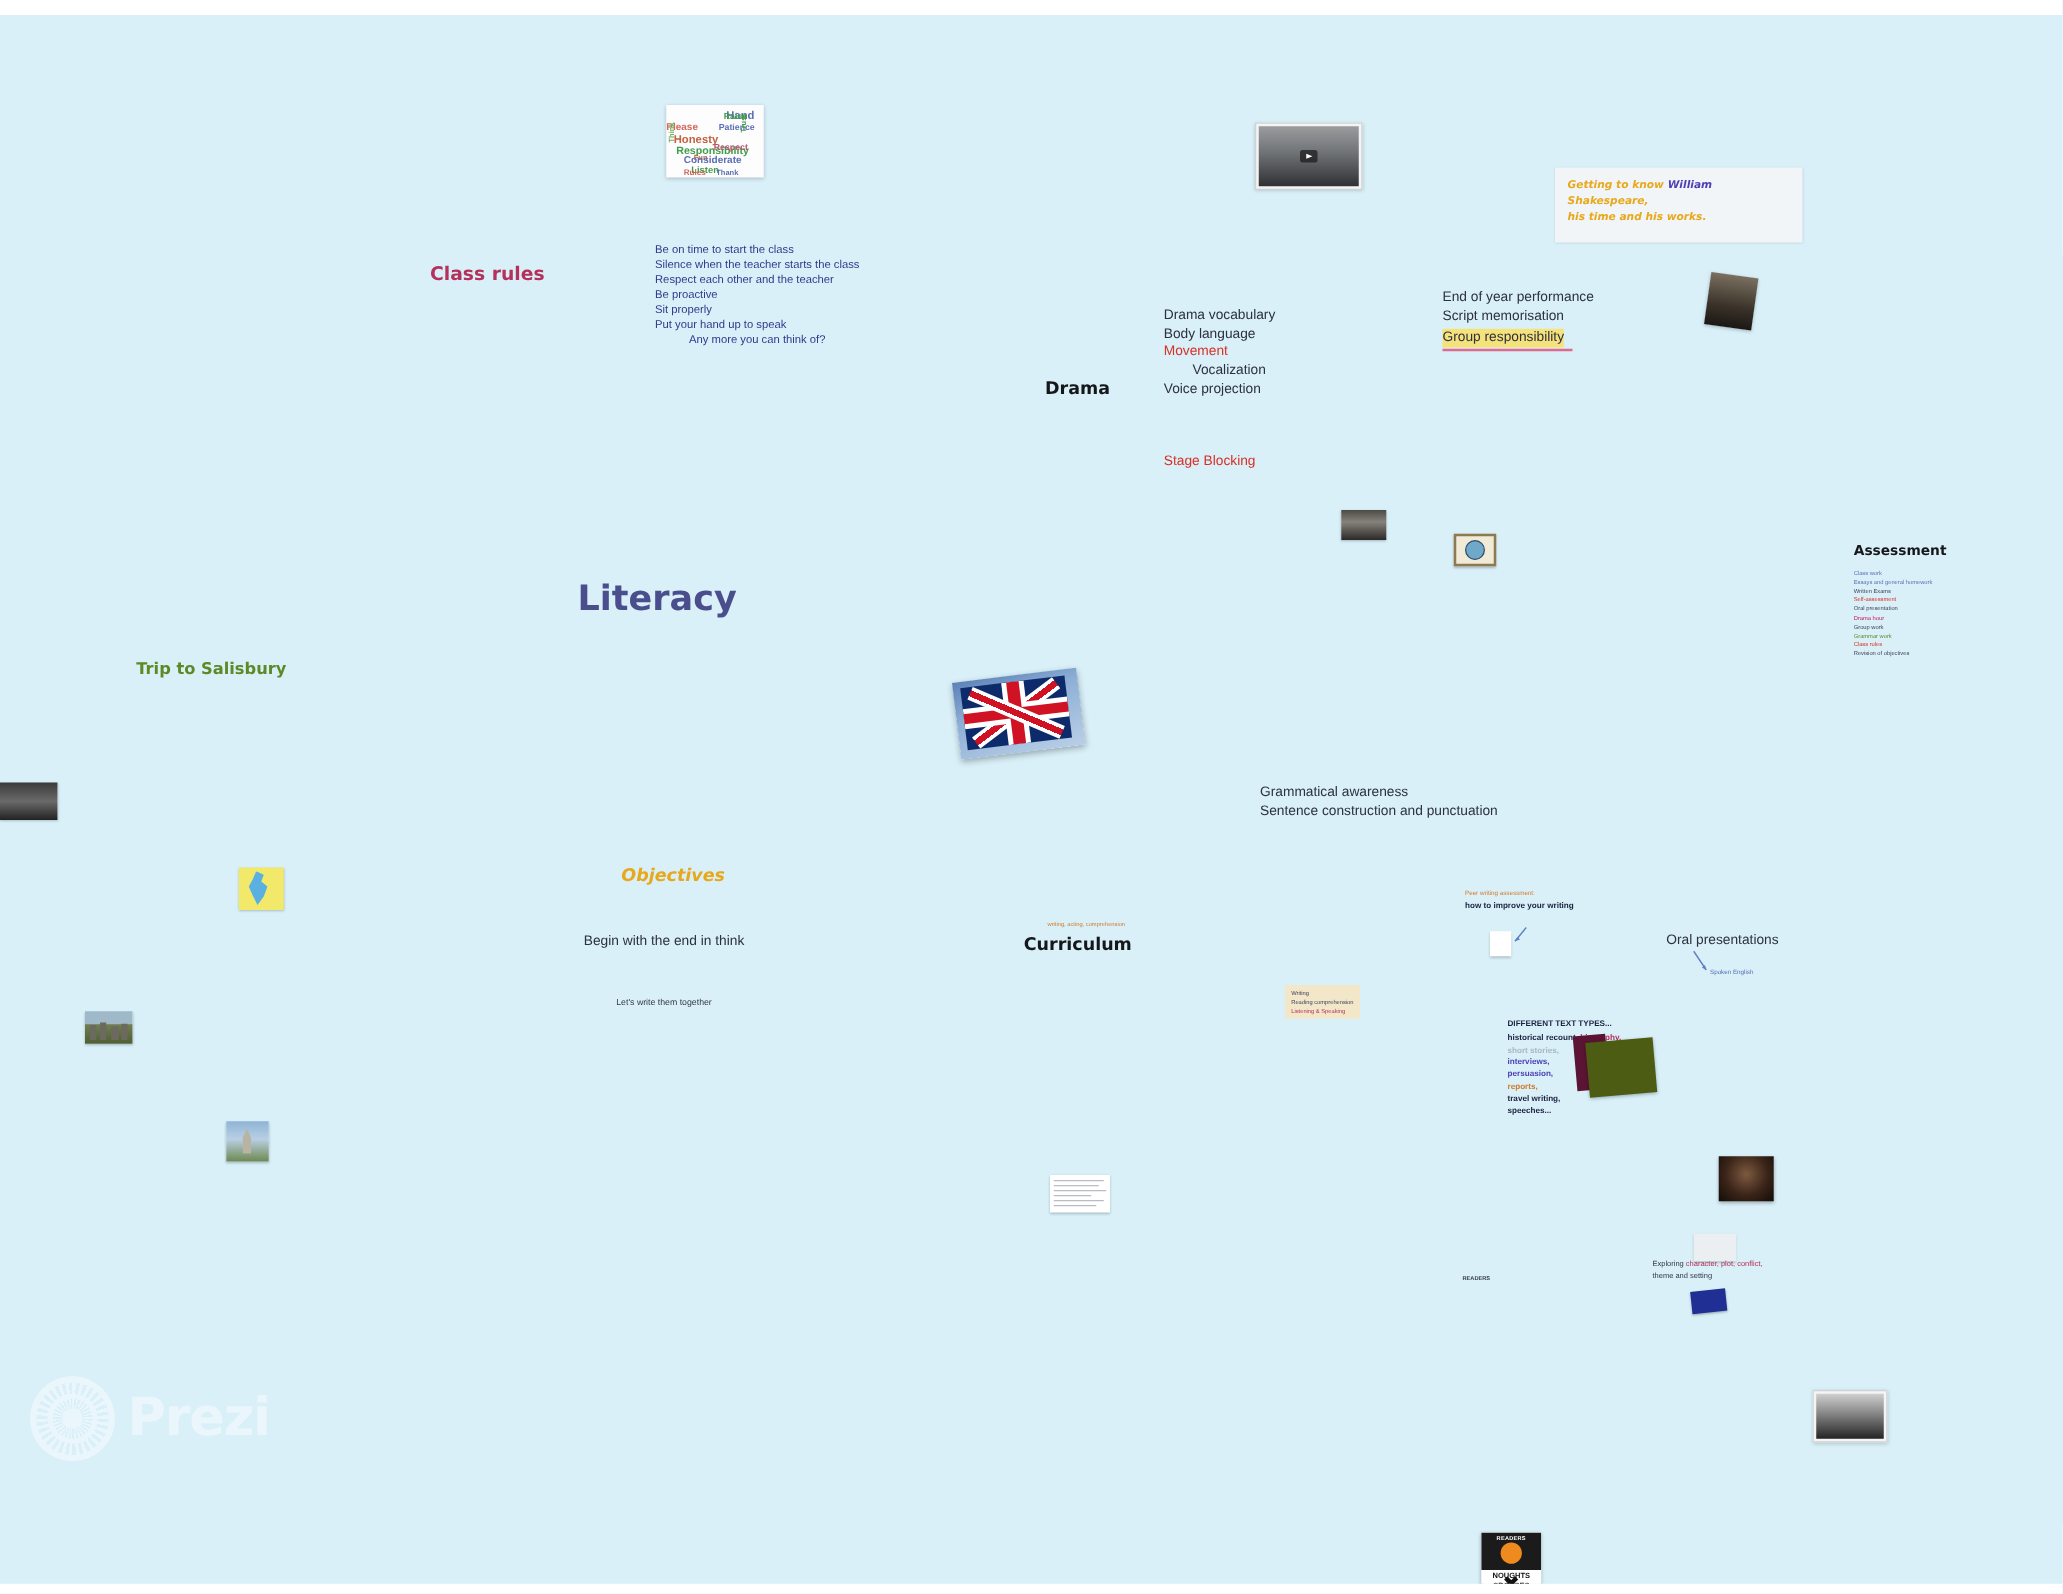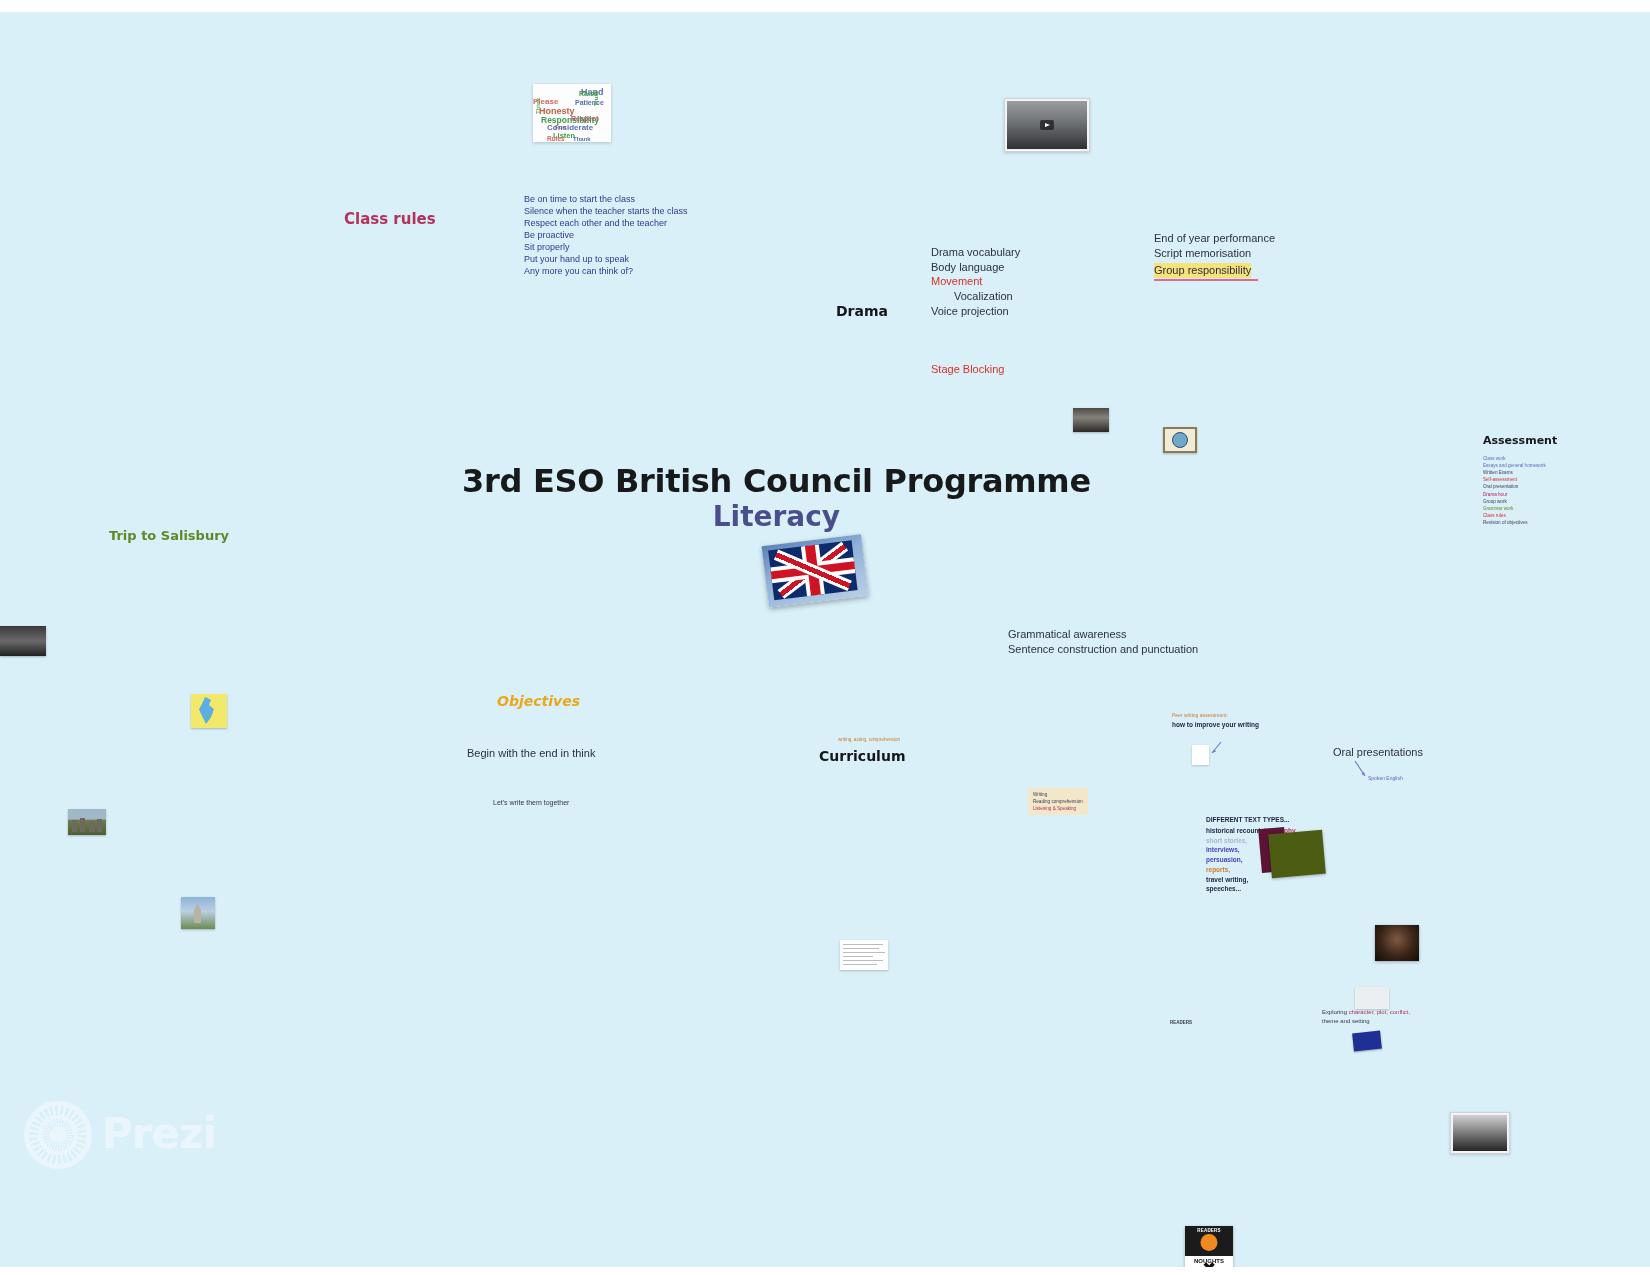--- a/index.html
+++ b/index.html
@@ -419,29 +419,37 @@
     <span class="wc-word" style="left:60px; top:22px; font-size:6px; color:#3f9e4a; transform:rotate(-90deg); transform-origin:left top;">Trust</span>
   </div>
 
   <div class="node" style="left:524px; top:182px;">
     <div class="body-txt" style="color:#2f3a8c;">Be on time to start the class</div>
     <div class="body-txt" style="color:#2f3a8c;">Silence when the teacher starts the class</div>
     <div class="body-txt" style="color:#2f3a8c;">Respect each other and the teacher</div>
     <div class="body-txt" style="color:#2f3a8c;">Be proactive</div>
     <div class="body-txt" style="color:#2f3a8c;">Sit properly</div>
     <div class="body-txt" style="color:#2f3a8c;">Put your hand up to speak</div>
-    <div class="body-txt" style="color:#2f3a8c;">Any more you can think of?</div>
+    <div class="body-txt" style="color:#2f3a8c;text-align:center;">Any more you can think of?</div>
   </div>
 
   <div class="node vid-frame" style="left:1004px; top:86px; width:80px; height:48px;">
     <div class="vid-inner">
       <div class="play-btn"></div>
     </div>
   </div>
 
+  <div class="node" style="left:1244px; top:122px;">
+    <div class="shk-box">
+      <div class="shk-txt"><span>Getting to know </span><span class="purple">William</span></div>
+      <div class="shk-txt purple">Shakespeare,</div>
+      <div class="shk-txt">his time and his works.</div>
+    </div>
+    <div class="node photo" style="left:122px; top:26px; width:38px; height:42px; transform:rotate(8deg); background:linear-gradient(180deg,#7a6f60 0%,#3b332a 60%,#1b1713 100%);"></div>
+  </div>
 
   <div class="node" style="left:836px; top:291px;">
     <div class="hdr-black">Drama</div>
   </div>
 
   <div class="node" style="left:931px; top:233px;">
     <div class="mid-txt" style="color:#2c3040;">Drama vocabulary</div>
     <div class="mid-txt" style="color:#2c3040;">Body language</div>
     <div class="mid-txt" style="color:#d93025;">Movement</div>
     <div class="mid-txt" style="color:#2c3040;margin-left:23px;">Vocalization</div>
@@ -469,21 +477,20 @@
       <div class="micro-txt" style="color:#3b3f55;">Oral presentation</div>
       <div class="micro-txt" style="color:#c2185b;">Drama hour</div>
       <div class="micro-txt" style="color:#3b3f55;">Group work</div>
       <div class="micro-txt" style="color:#5d8a26;">Grammar work</div>
       <div class="micro-txt" style="color:#d93025;">Class rules</div>
       <div class="micro-txt" style="color:#3b3f55;">Revision of objectives</div>
     </div>
   </div>
 
   <div class="node" style="left:462px; top:450px;">
-    <div class="ttl-main">3rd ESO British Council Programme</div>
     <div class="ttl-sub">Literacy</div>
   </div>
 
   <div class="node" style="left:765px; top:528px;">
     <div class="flag">
       <div class="uj">
         <div class="cross-h"></div>
         <div class="cross-v"></div>
         <div class="cross-h2"></div>
         <div class="cross-v2"></div>

